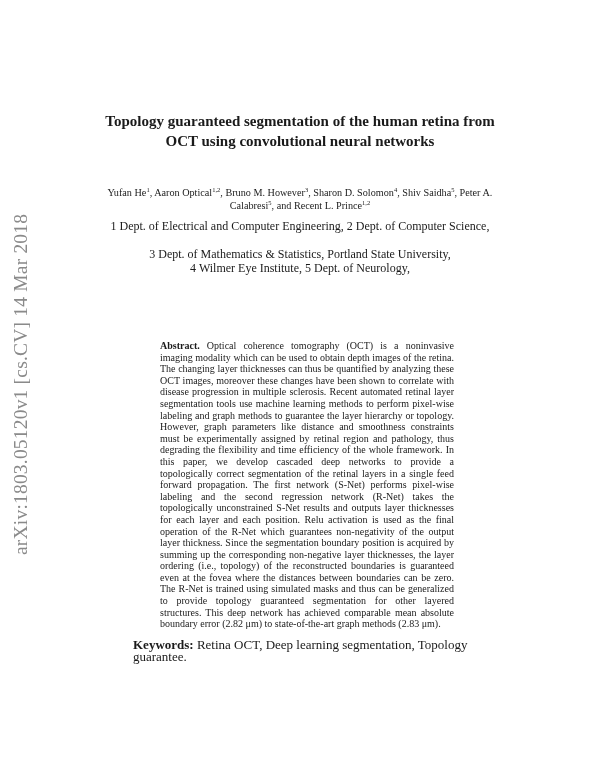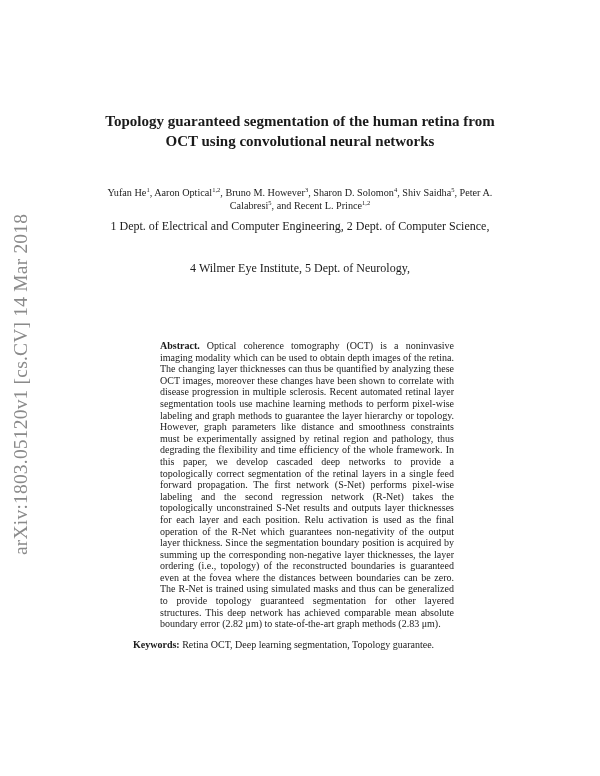--- a/index.html
+++ b/index.html
@@ -3,21 +3,21 @@
 <meta charset="utf-8">
 <style>
   html, body { margin:0; padding:0; background:#ffffff; }
   body { width:600px; height:776px; position:relative; overflow:hidden; font-family:"Liberation Serif", "DejaVu Serif", serif; color:#1a1a1a; }
   .stamp { position:absolute; left:10px; top:555px; transform-origin:0 0; transform:rotate(-90deg); font-family:"Liberation Serif", serif; font-size:19.5px; color:#8a8a8a; white-space:nowrap; letter-spacing:0.2px; }
   .title { position:absolute; left:100px; width:400px; top:111px; text-align:center; font-weight:bold; font-size:15px; line-height:20px; }
   .authors { position:absolute; left:100px; width:400px; top:186px; text-align:center; font-size:10.2px; line-height:13px; }
   .affil { position:absolute; left:100px; width:400px; text-align:center; font-size:12px; line-height:12.5px; }
   .abstract { position:absolute; left:160px; width:294px; top:340px; font-size:10px; line-height:11.6px; text-align:justify; hyphens:auto; }
   .abstract b { font-weight:bold; }
-  .kw { position:absolute; left:133px; width:340px; top:639px; font-size:10px; line-height:12px; }
+  .kw { position:absolute; left:133px; width:340px; top:639px; font-size:13px; line-height:12px; }
   .kw b { font-weight:bold; }
   sup { font-size:6.5px; line-height:0; vertical-align:4px; }
 </style>
 </head>
 <body>
 
 <div class="stamp">arXiv:1803.05120v1  [cs.CV]  14 Mar 2018</div>
 
 <div class="title">Topology guaranteed segmentation of the human retina from OCT using convolutional neural networks</div>
 
@@ -28,20 +28,21 @@
   <span><span>Sharon D. Solomon</span><sup>4</sup>, </span>
   <span><span>Shiv Saidha</span><sup>5</sup>, </span>
   <span><span>Peter A. Calabresi</span><sup>5</sup>, </span>
   <span><span>and Recent L. Prince</span><sup>1,2</sup></span>
 </div>
 
 <div class="affil" style="top:220px;">
   <div>1 Dept. of Electrical and Computer Engineering, 2 Dept. of Computer Science,</div>
 </div>
 <div class="affil" style="top:248px;">
+  <div>3 Dept. of Mathematics &amp; Statistics, Portland State University,</div>
 </div>
 <div class="affil" style="top:262px;">
   <div>4 Wilmer Eye Institute, 5 Dept. of Neurology,</div>
 </div>
 
 <div class="abstract" lang="en">
   <b>Abstract.</b>
   <span>Optical coherence tomography (OCT) is a noninvasive imaging modality which can be used to obtain depth images of the retina. The changing layer thicknesses can thus be quantified by analyzing these OCT images, moreover these changes have been shown to correlate with disease progression in multiple sclerosis. Recent automated retinal layer segmentation tools use machine learning methods to perform pixel-wise labeling and graph methods to guarantee the layer hierarchy or topology. However, graph parameters like distance and smoothness constraints must be experimentally assigned by retinal region and pathology, thus degrading the flexibility and time efficiency of the whole framework. In this paper, we develop cascaded deep networks to provide a topologically correct segmentation of the retinal layers in a single feed forward propagation. The first network (S-Net) performs pixel-wise labeling and the second regression network (R-Net) takes the topologically unconstrained S-Net results and outputs layer thicknesses for each layer and each position. Relu activation is used as the final operation of the R-Net which guarantees non-negativity of the output layer thickness. Since the segmentation boundary position is acquired by summing up the corresponding non-negative layer thicknesses, the layer ordering (i.e., topology) of the reconstructed boundaries is guaranteed even at the fovea where the distances between boundaries can be zero. The R-Net is trained using simulated masks and thus can be generalized to provide topology guaranteed segmentation for other layered structures. This deep network has achieved comparable mean absolute boundary error (2.82 μm) to state-of-the-art graph methods (2.83 μm).</span>
 </div>
 

